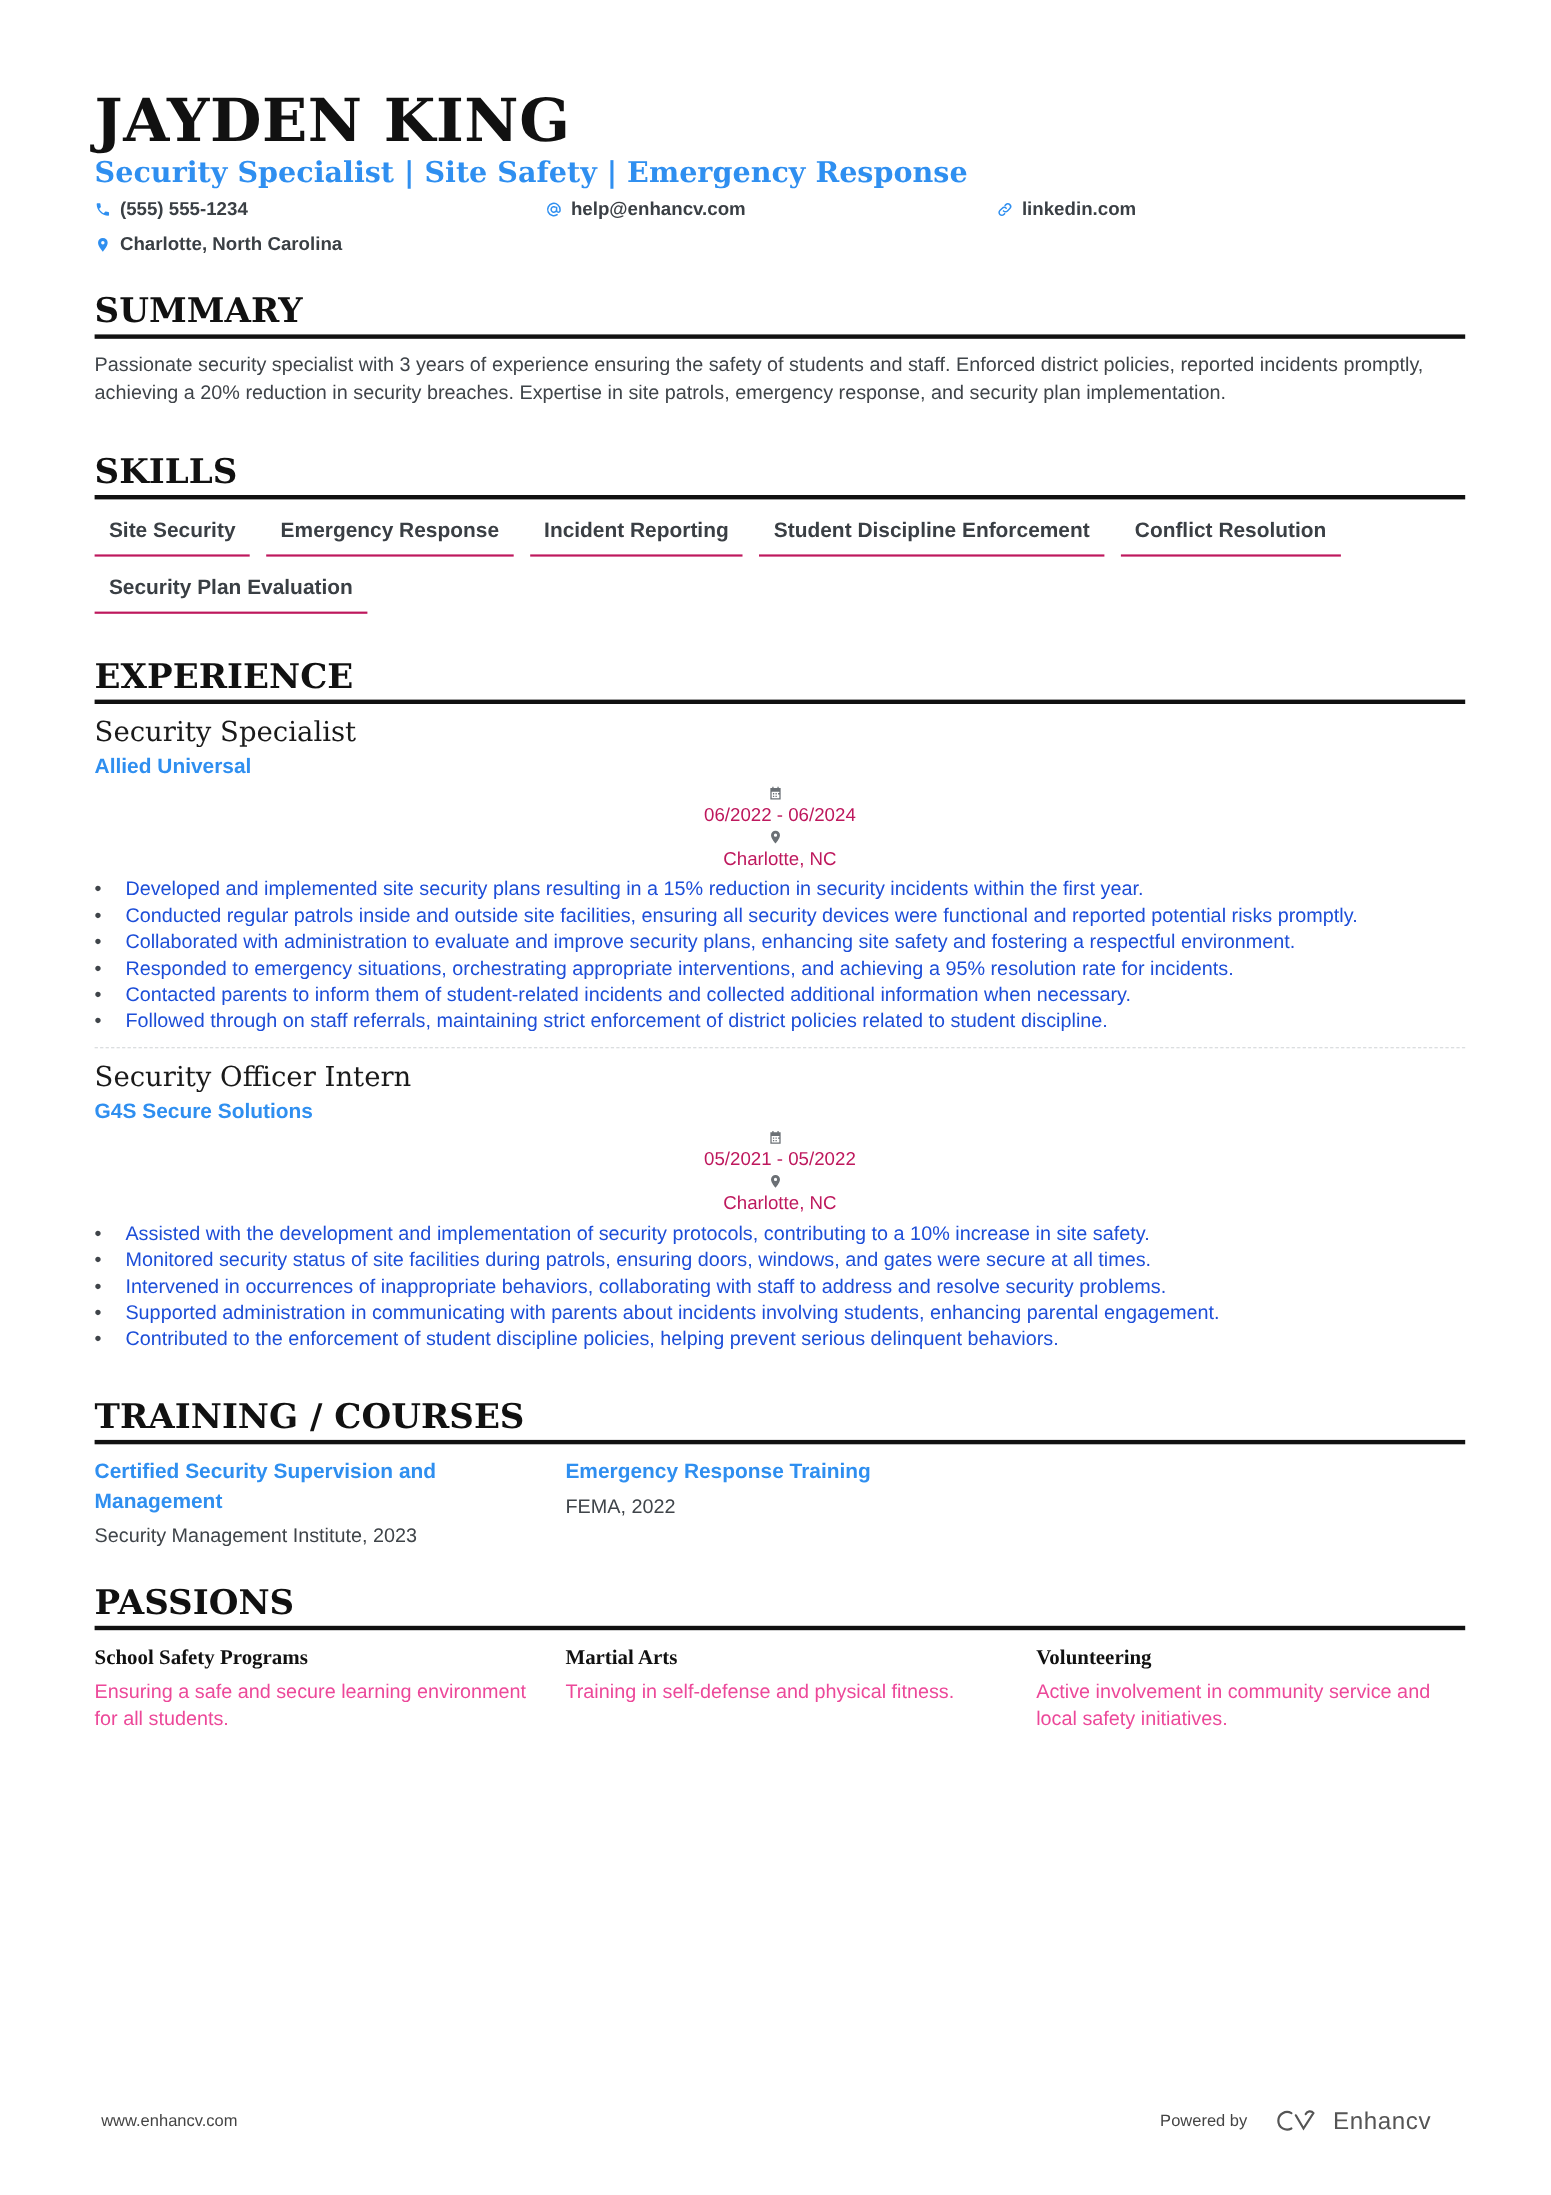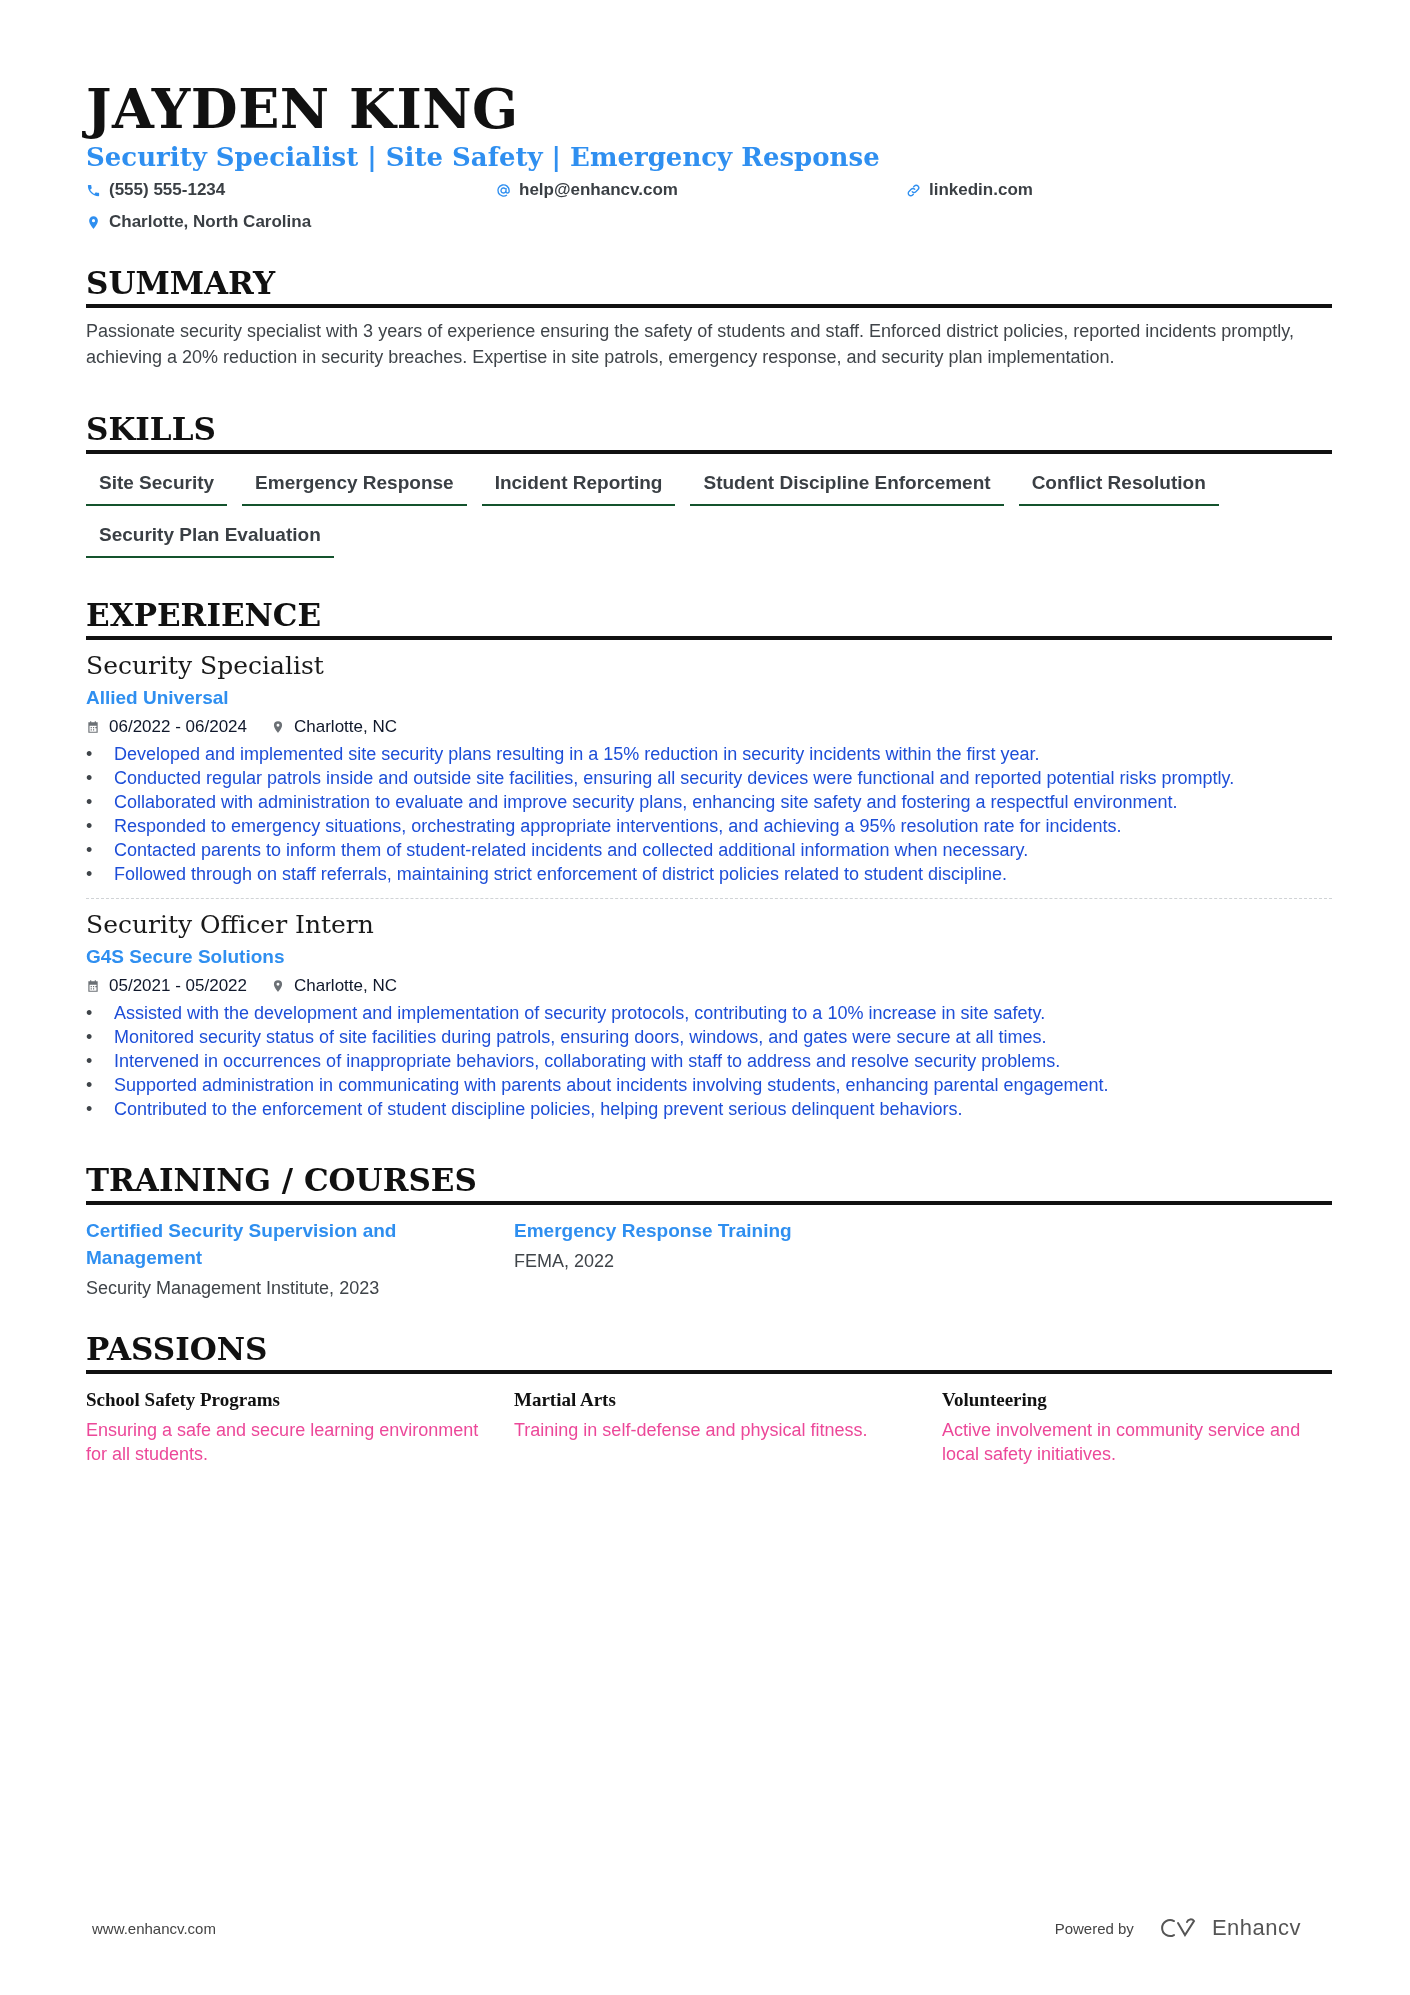--- a/index.html
+++ b/index.html
@@ -13,25 +13,25 @@
   .contact { display: flex; align-items: center; font-weight: bold; font-size: 17px; color: #3a3f44; height: 24px; }
   .contact svg { width: 15px; height: 15px; margin-right: 8px; flex: 0 0 15px; }
 
   .section { margin-top: 28px; }
   .sec-head { font-family: "DejaVu Serif", serif; font-weight: bold; font-size: 31px; color: #111; line-height: 38px; }
   .sec-rule { height: 4px; background: #111; margin-top: 2px; }
 
   .summary-text { margin-top: 10px; font-size: 18px; line-height: 26px; color: #3f4449; }
 
   .skills { display: flex; flex-wrap: wrap; margin-top: 10px; column-gap: 15px; row-gap: 10px; }
-  .skill { font-weight: bold; font-size: 19px; color: #3a3f44; padding: 8px 13px 10px 13px; border-bottom: 2px solid #14532d; }
+  .skill { font-weight: bold; font-size: 19px; color: #3a3f44; padding: 8px 13px 10px 13px; border-bottom: 2px solid #be185d; }
 
   .job-title { font-family: "DejaVu Serif", serif; font-size: 25px; color: #1a1a1a; line-height: 36px; margin-top: 8px; }
   .company { font-weight: bold; font-size: 19px; color: #2f8ff0; line-height: 28px; }
-  .meta { display: flex; align-items: center; font-size: 17px; color: #0f172a; line-height: 26px; margin-top: 2px; }
+  .meta { display: flex; align-items: center; font-size: 17px; color: #be185d; line-height: 26px; margin-top: 2px; flex-direction: column; }
   .meta svg { width: 14px; height: 14px; margin-right: 9px; }
   .meta .gap { width: 24px; }
   .bullets { list-style: none; margin-top: 2px; }
   .bullets li { position: relative; padding-left: 28px; font-size: 18px; line-height: 24px; color: #1d4ed8; }
   .bullets li::before { content: "•"; position: absolute; left: 0; top: 0; color: #3f4449; }
   .job-divider { border-top: 1px dashed #d0d3d6; margin-top: 12px; }
 
   .courses { display: grid; grid-template-columns: 428px 428px 390px; margin-top: 12px; }
   .course-title { font-weight: bold; font-size: 19px; color: #2f8ff0; line-height: 27px; padding-right: 20px; }
   .course-sub { font-size: 18px; color: #3f4449; line-height: 30px; margin-top: 2px; }

